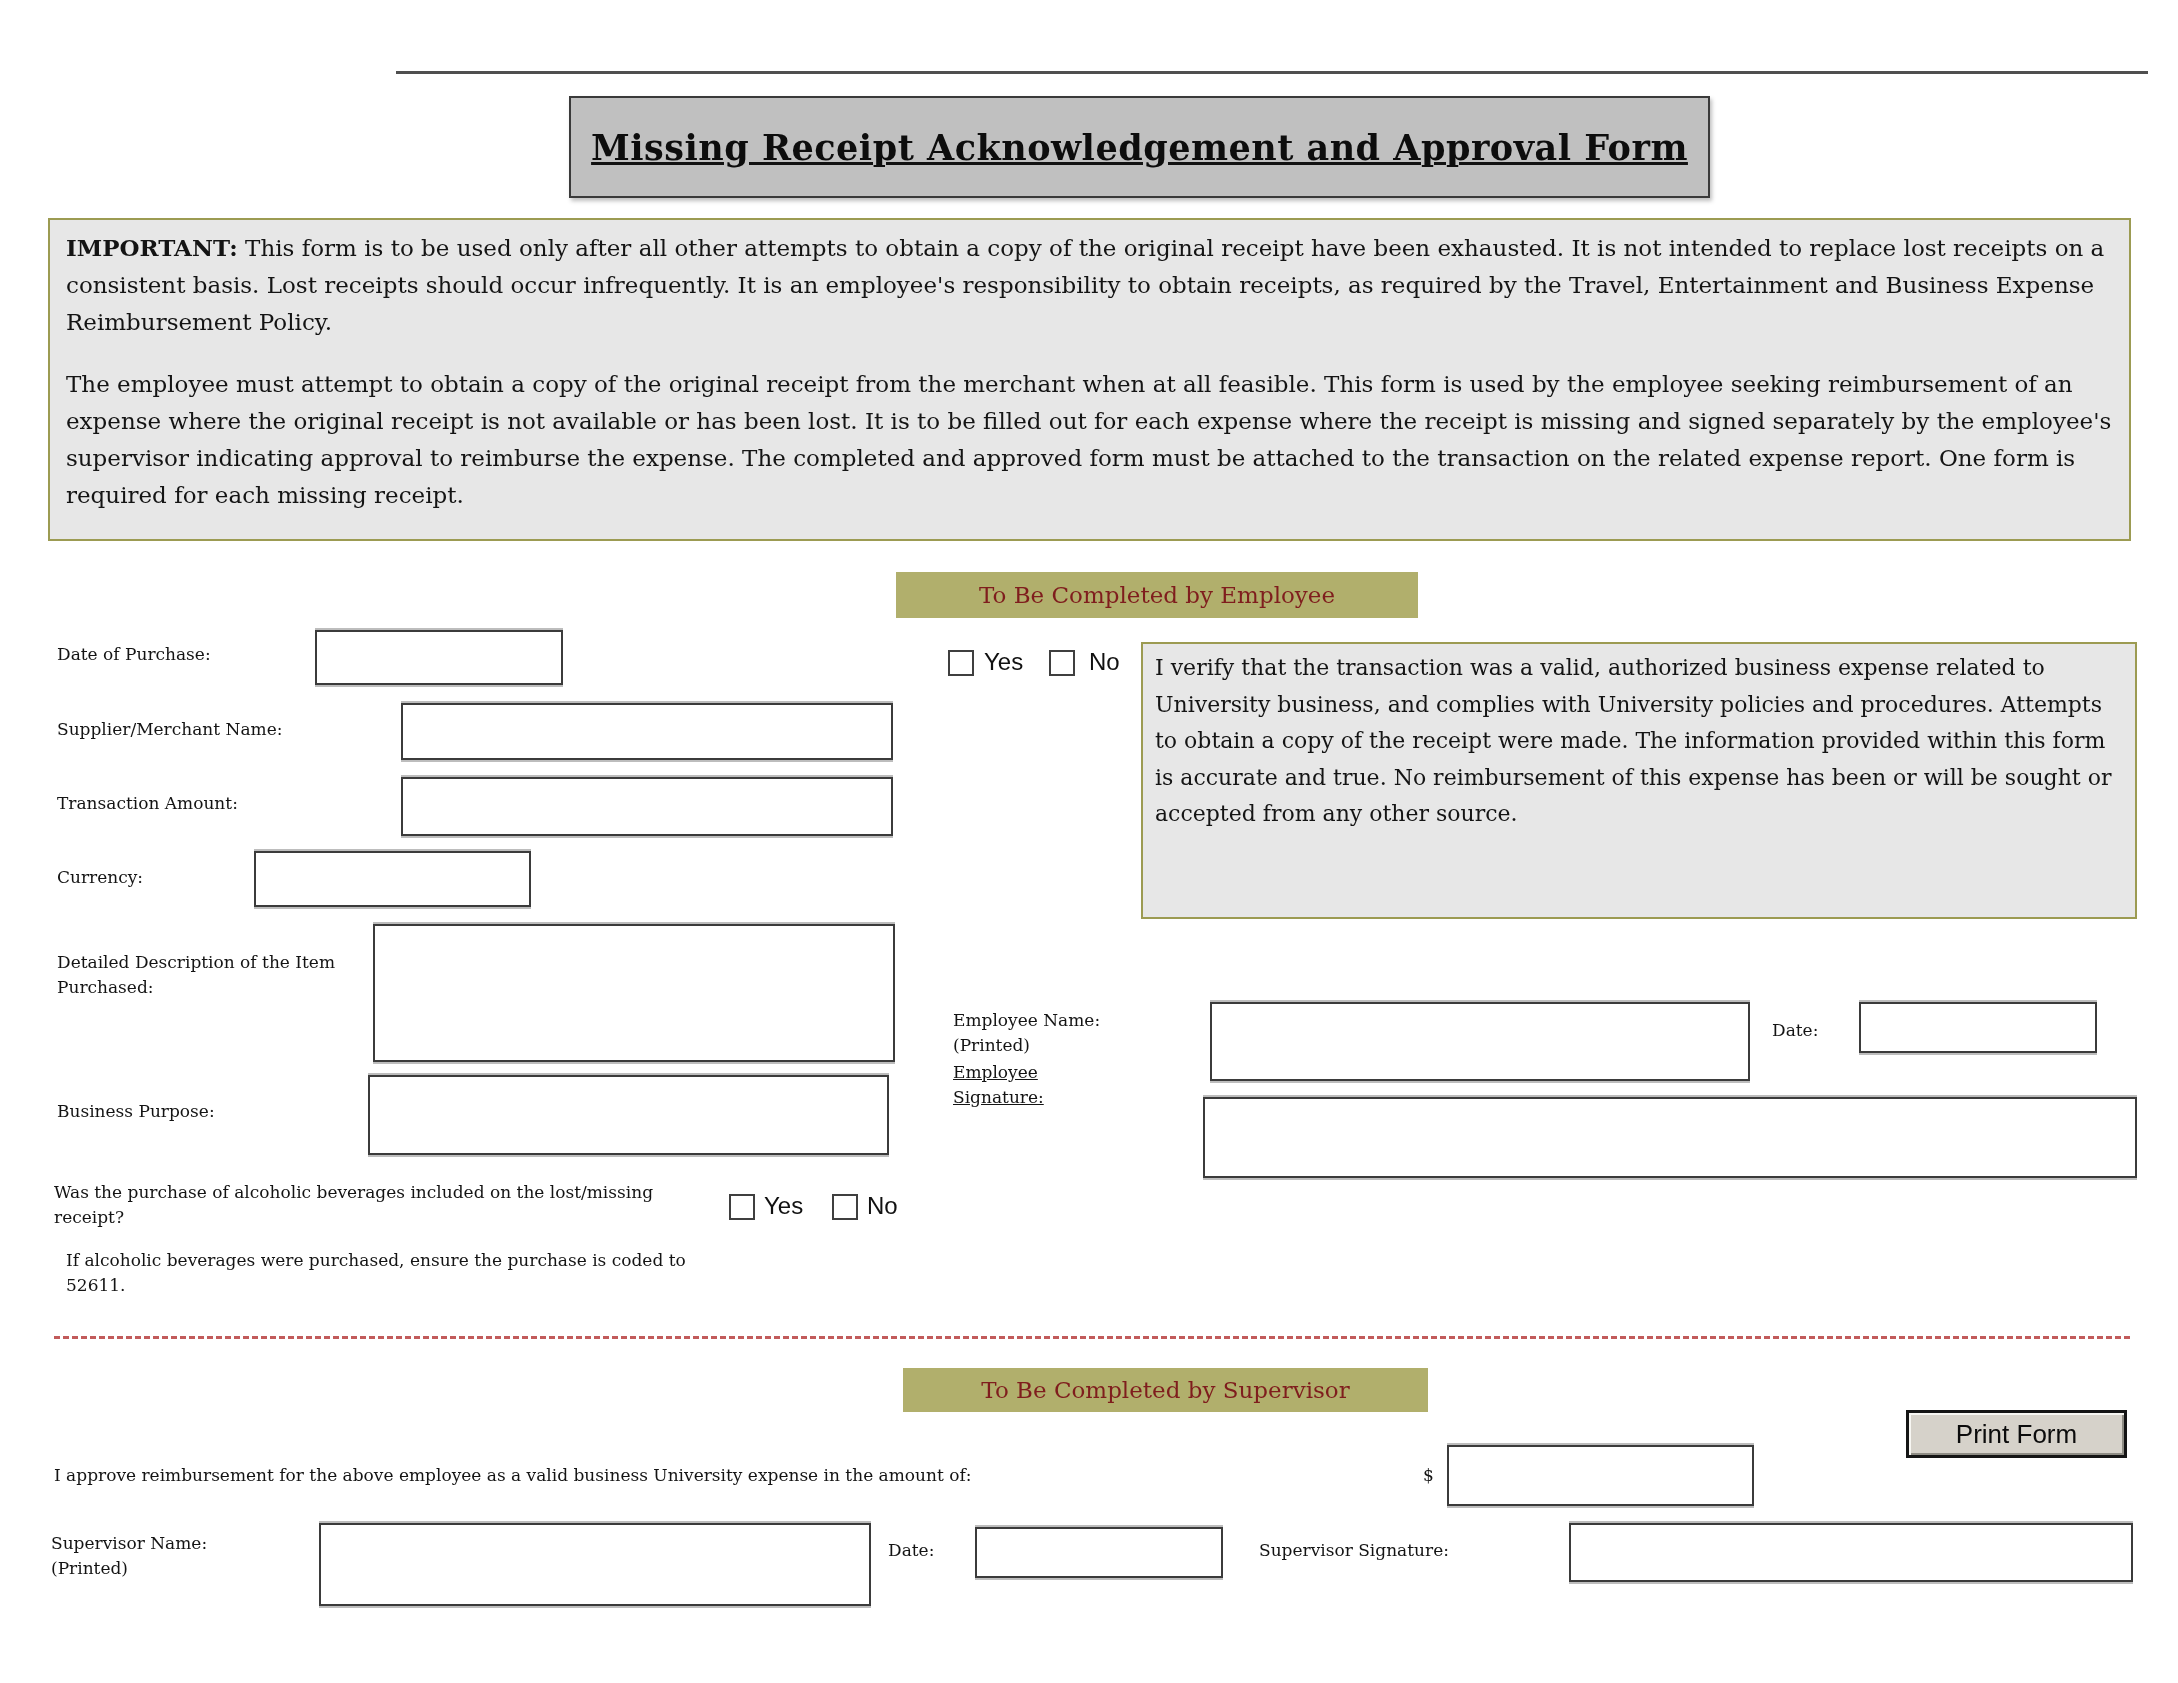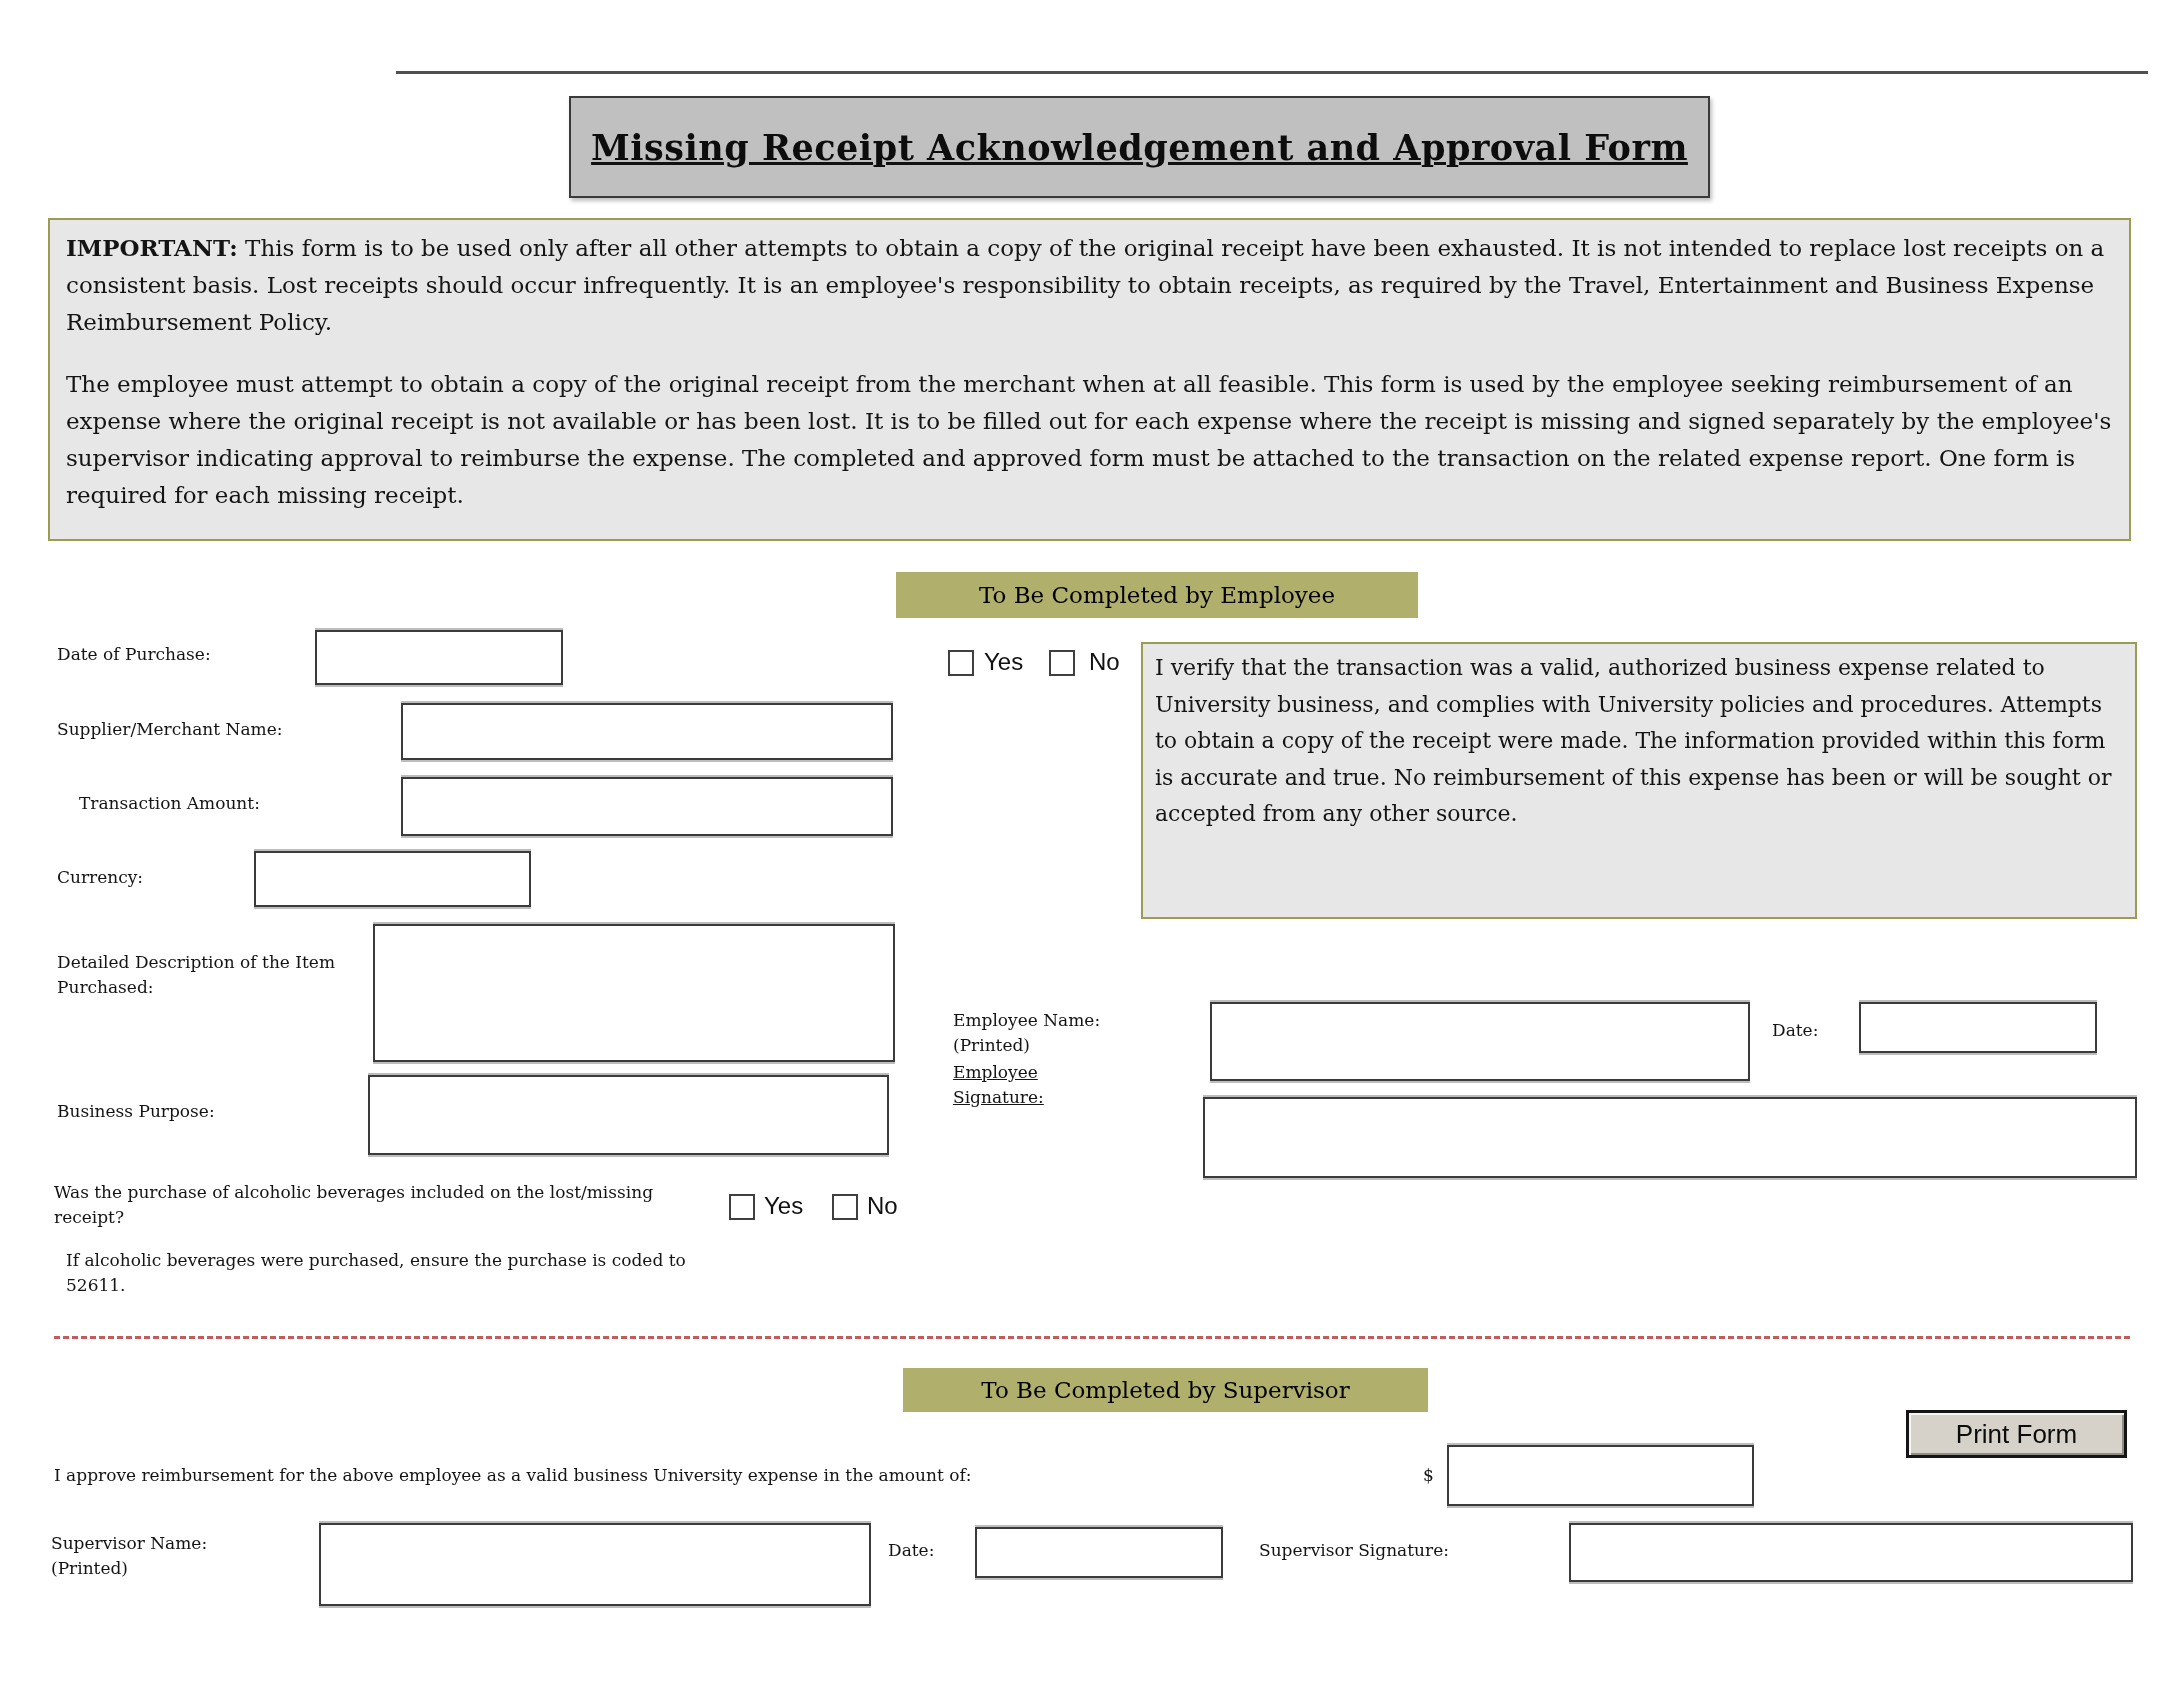--- a/index.html
+++ b/index.html
@@ -24,21 +24,21 @@
   .notice{
     position:absolute;left:48px;top:218px;width:2083px;height:323px;
     background:#e7e7e7;border:2px solid #9c9b52;
     box-sizing:border-box;padding:10px 16px;
     font-size:23px;line-height:1.6;color:#141414;
   }
   .notice p{margin:0 0 26px 0;}
   .band{
     position:absolute;background:#b1af6c;
     display:flex;align-items:center;justify-content:center;
-    font-size:23px;color:#000000;
+    font-size:23px;color:#7f1d1d;
   }
   .field{
     position:absolute;background:#ffffff;border:2px solid #3b3b3b;
     box-sizing:border-box;font-family:"DejaVu Serif",serif;font-size:22px;
     padding:4px 8px;outline:none;box-shadow:0 -2px 0 #bdbdbd,0 2px 0 #bdbdbd;
   }
   textarea.field{resize:none;}
   .cb{
     position:absolute;appearance:none;-webkit-appearance:none;
     width:26px;height:26px;margin:0;background:#ffffff;
@@ -78,21 +78,21 @@
   <div class="band" style="left:896px;top:572px;width:522px;height:46px;">
     <span>To Be Completed by Employee</span>
   </div>
 
   <span class="abs lbl" style="left:57px;top:642px;">Date of Purchase:</span>
   <input class="field" style="left: 315px; top: 630px; width: 248px; height: 55px;" type="text">
 
   <span class="abs lbl" style="left:57px;top:717px;">Supplier/Merchant Name:</span>
   <input class="field" style="left: 401px; top: 703px; width: 492px; height: 57px;" type="text">
 
-  <span class="abs lbl" style="left:57px;top:791px;margin-left:22px;">Transaction Amount:</span>
+  <span class="abs lbl" style="left:57px;top:791px;">Transaction Amount:</span>
   <input class="field" style="left: 401px; top: 777px; width: 492px; height: 59px;" type="text">
 
   <span class="abs lbl" style="left:57px;top:865px;">Currency:</span>
   <input class="field" style="left: 254px; top: 851px; width: 277px; height: 56px;" type="text">
 
   <span class="abs lbl" style="left:57px;top:950px;width:297px;">Detailed Description of the Item Purchased:</span>
   <textarea class="field" style="left: 373px; top: 924px; width: 522px; height: 138px;"></textarea>
 
   <span class="abs lbl" style="left:57px;top:1099px;">Business Purpose:</span>
   <textarea class="field" style="left: 368px; top: 1075px; width: 521px; height: 80px;"></textarea>

